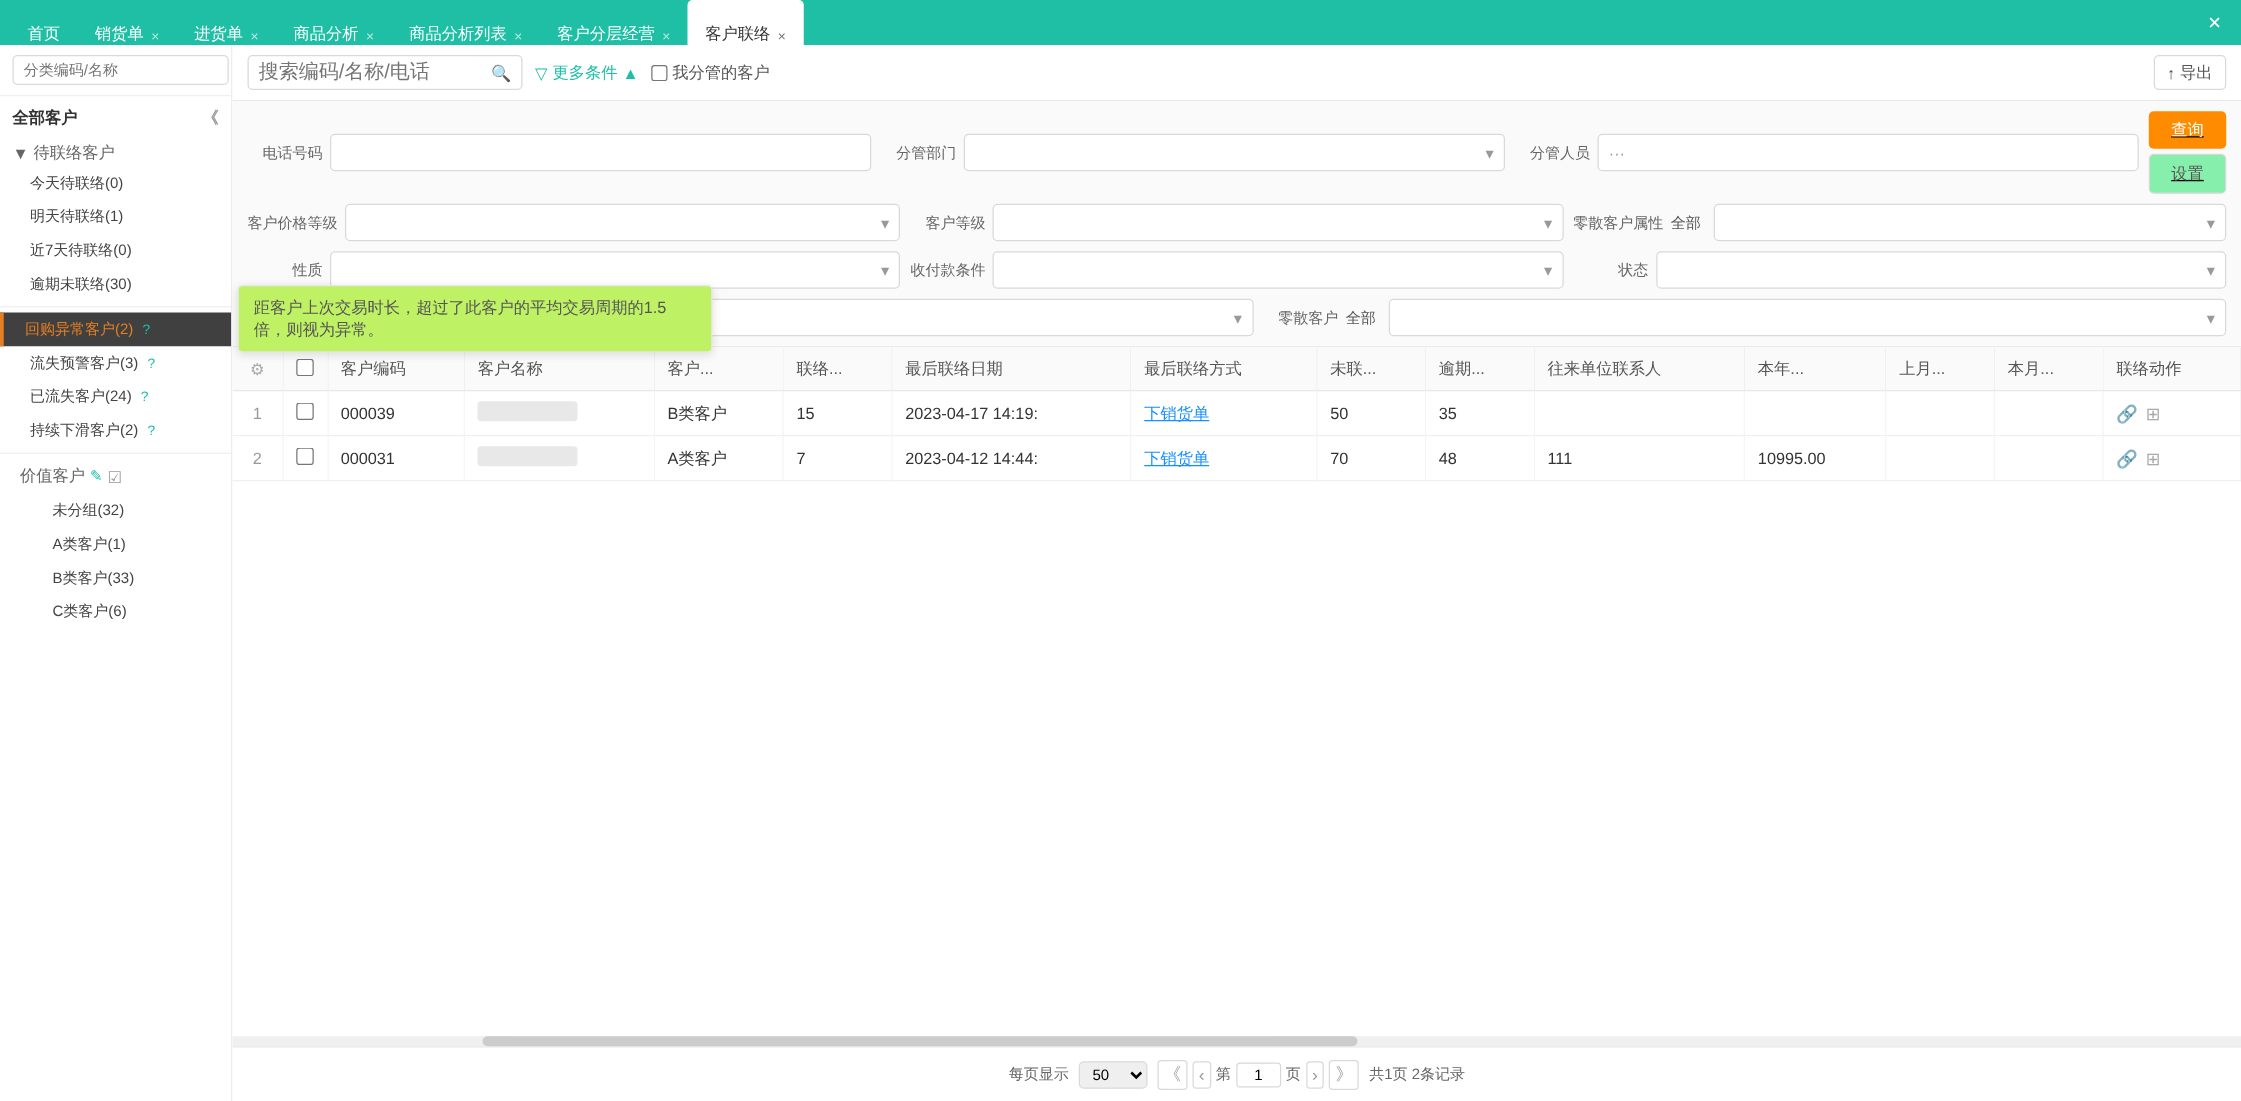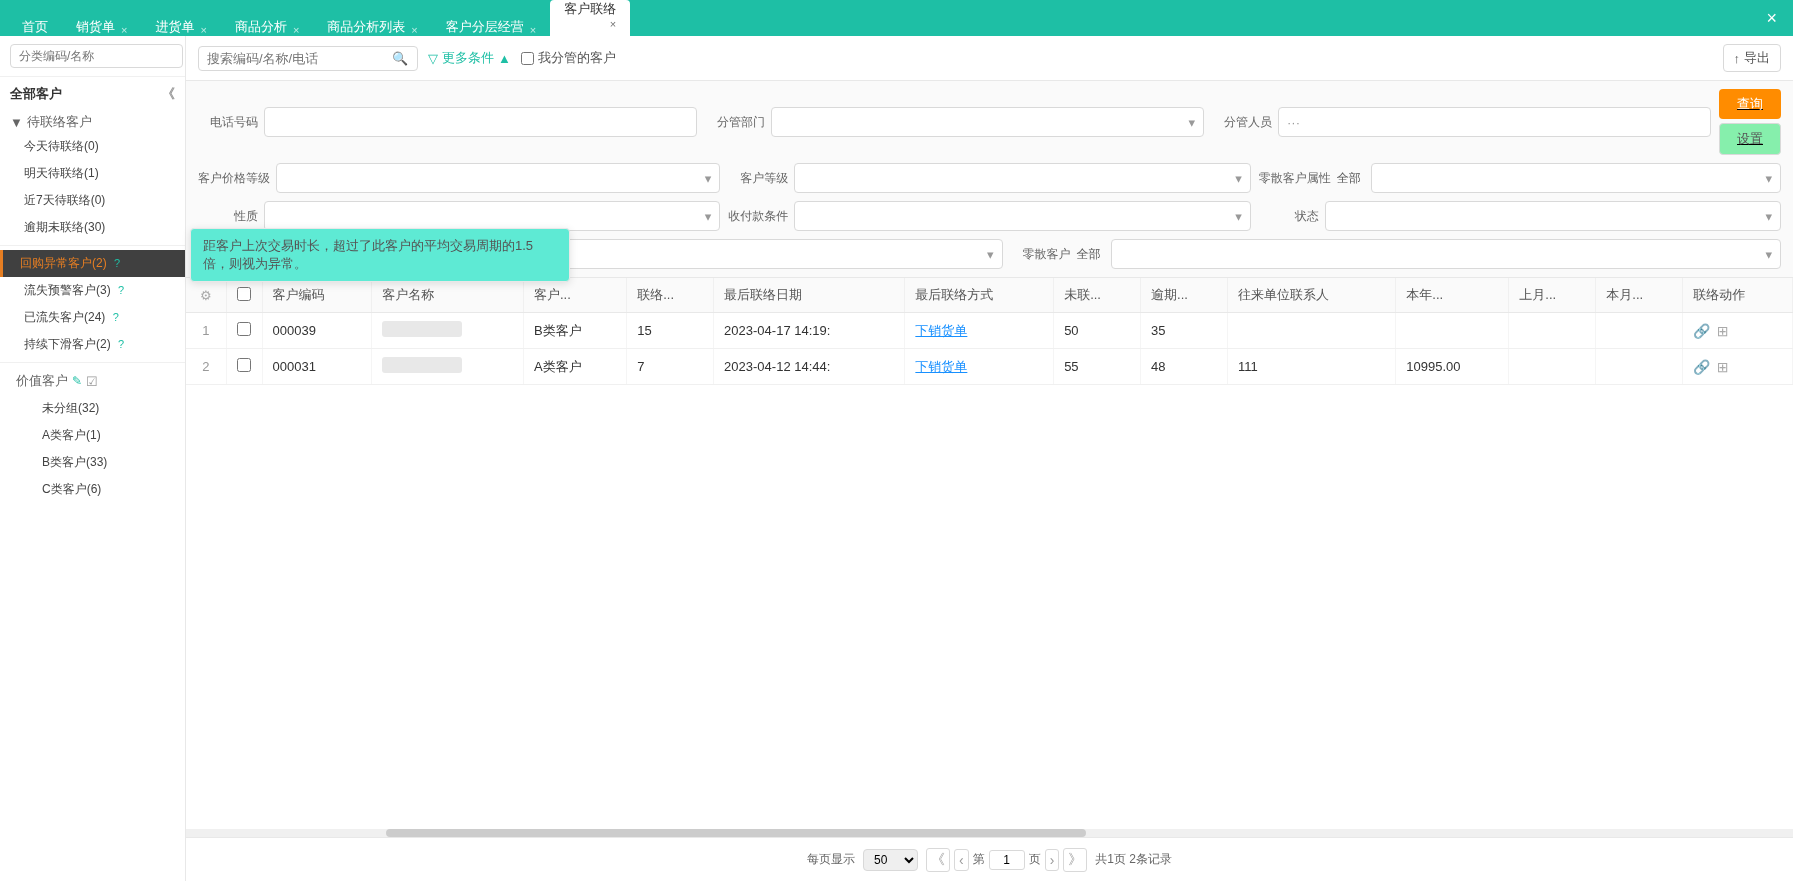--- a/index.html
+++ b/index.html
@@ -18,21 +18,21 @@
     .nav-item {
       padding: 0 14px;
       height: 36px;
       display: flex;
       align-items: flex-end;
       cursor: pointer;
       white-space: nowrap;
       font-size: 13px;
       color: #fff;
     }
-    .nav-item.active { background: #fff; color: #333; border-radius: 4px 4px 0 0; flex-direction: column; }
+    .nav-item.active { background: #fff; color: #333; border-radius: 4px 4px 0 0; }
     .nav-item .close-x { margin-left: 6px; font-size: 11px; opacity: 0.7; }
     .nav-spacer { flex: 1; }
     .nav-close-btn { color: #fff; cursor: pointer; font-size: 18px; padding: 0 8px; }
 
     
     .main-layout {
       display: flex;
       height: calc(100vh - 36px);
       background: #f0f2f5;
     }
@@ -333,21 +333,21 @@
       text-align: center;
       outline: none;
     }
     .total-info { color: #666; font-size: 12px; }
 
     
     .tooltip-box {
       position: absolute;
       left: 190px;
       top: 228px;
-      background: #5eead4;
+      background: #bef264;
       border: 1px solid #e8e8e8;
       border-radius: 4px;
       padding: 8px 12px;
       font-size: 12px;
       color: #555;
       box-shadow: 0 2px 8px rgba(0,0,0,0.12);
       z-index: 100;
       max-width: 380px;
       white-space: normal;
     }
@@ -452,21 +452,21 @@
     <div class="sidebar-value-item">未分组(32)</div>
     <div class="sidebar-value-item">A类客户(1)</div>
     <div class="sidebar-value-item">B类客户(33)</div>
     <div class="sidebar-value-item">C类客户(6)</div>
   </div>
 
   <div class="content-area">
 
     <div class="filter-bar">
       <div class="filter-search">
-        <input type="text" style="border: none; outline: none; font-size: 13px; flex: 1 1 0%;" placeholder="搜索编码/名称/电话">
+        <input type="text" style="border: none; outline: none; font-size: 16px; flex: 1 1 0%;" placeholder="搜索编码/名称/电话">
         <span class="search-icon">🔍</span>
       </div>
       <div class="more-conditions">
         <span>▽</span>
         <span>更多条件</span>
         <span>▲</span>
       </div>
       <div class="my-customers">
         <input type="checkbox" style="">
         <span>我分管的客户</span>
@@ -629,21 +629,21 @@
       <td class="col-num">2</td>
       <td class="col-check">
         <input type="checkbox" class="checkbox" style="">
       </td>
       <td>000031</td>
       <td><span class="blurred-name"></span></td>
       <td>A类客户</td>
       <td>7</td>
       <td>2023-04-12 14:44:</td>
       <td><span class="link-text">下销货单</span></td>
-      <td>55</td>
+      <td>70</td>
       <td>48</td>
       <td>111</td>
       <td>10995.00</td>
       <td></td>
       <td></td>
       <td>
         <div class="action-icons">
           <span class="action-icon">🔗</span>
           <span class="action-icon">⊞</span>
         </div>

